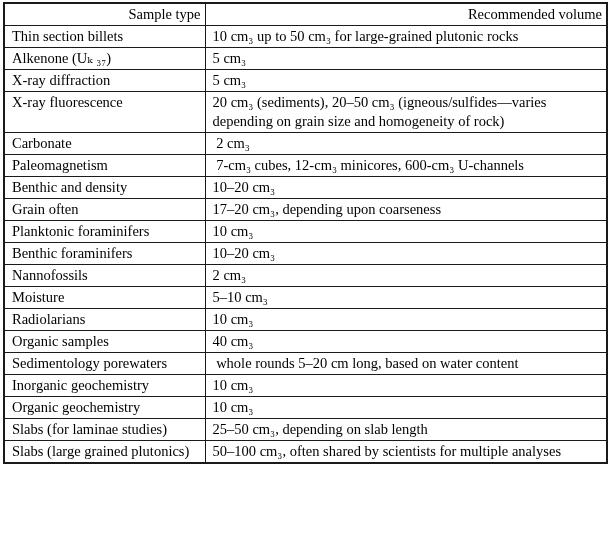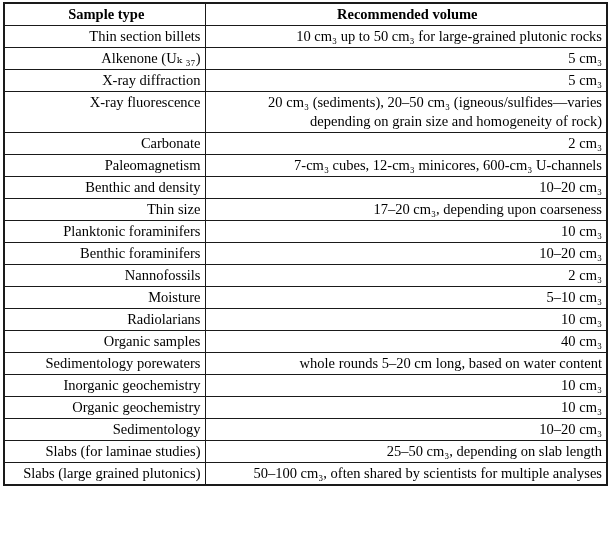--- a/index.html
+++ b/index.html
@@ -24,25 +24,24 @@
   table.sample-table th,
   table.sample-table td {
     border: 1px solid #1a1a1a;
     font-size: 14.5px;
     line-height: 19px;
     vertical-align: top;
     padding: 1px 4px 1px 7px;
     height: 19px;
     overflow: hidden;
     white-space: normal;
-    text-align: right;
   }
   table.sample-table th {
-    text-align: center;
-    font-weight: bold;
+    text-align: right;
+    font-weight: normal;
   }
   col.col-sample { width: 201px; }
   col.col-volume { width: 402px; }
 </style>
 </head>
 <body>
 
 <div class="page">
   <table class="sample-table">
     <colgroup>
@@ -85,21 +84,21 @@
     <td>Paleomagnetism</td>
     <td>&nbsp;7-cm₃ cubes, 12-cm₃ minicores, 600-cm₃ U-channels</td>
   </tr>
 
   <tr>
     <td>Benthic and density</td>
     <td>10–20 cm₃</td>
   </tr>
 
   <tr>
-    <td>Thin size</td>
+    <td>Grain often</td>
     <td>17–20 cm₃, depending upon coarseness</td>
   </tr>
 
   <tr>
     <td>Planktonic foraminifers</td>
     <td>10 cm₃</td>
   </tr>
 
   <tr>
     <td>Benthic foraminifers</td>
@@ -135,24 +134,20 @@
   <tr>
     <td>Inorganic geochemistry</td>
     <td>10 cm₃</td>
   </tr>
 
   <tr>
     <td>Organic geochemistry</td>
     <td>10 cm₃</td>
   </tr>
 
-  <tr>
-    <td>Sedimentology</td>
-    <td>&nbsp;10–20 cm₃</td>
-  </tr>
 
   <tr>
     <td>Slabs (for laminae studies)</td>
     <td>25–50 cm₃, depending on slab length</td>
   </tr>
 
   <tr>
     <td>Slabs (large grained plutonics)</td>
     <td>50–100 cm₃, often shared by scientists for multiple analyses</td>
   </tr>

